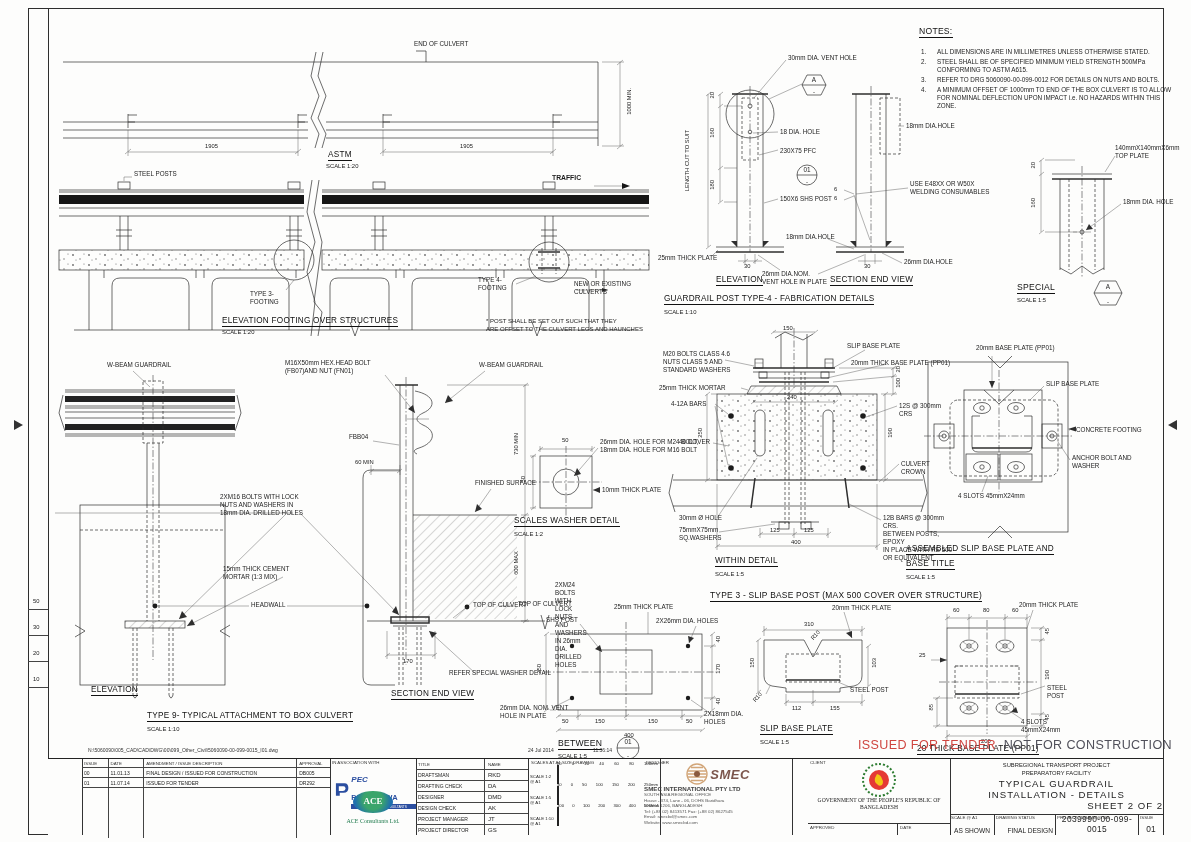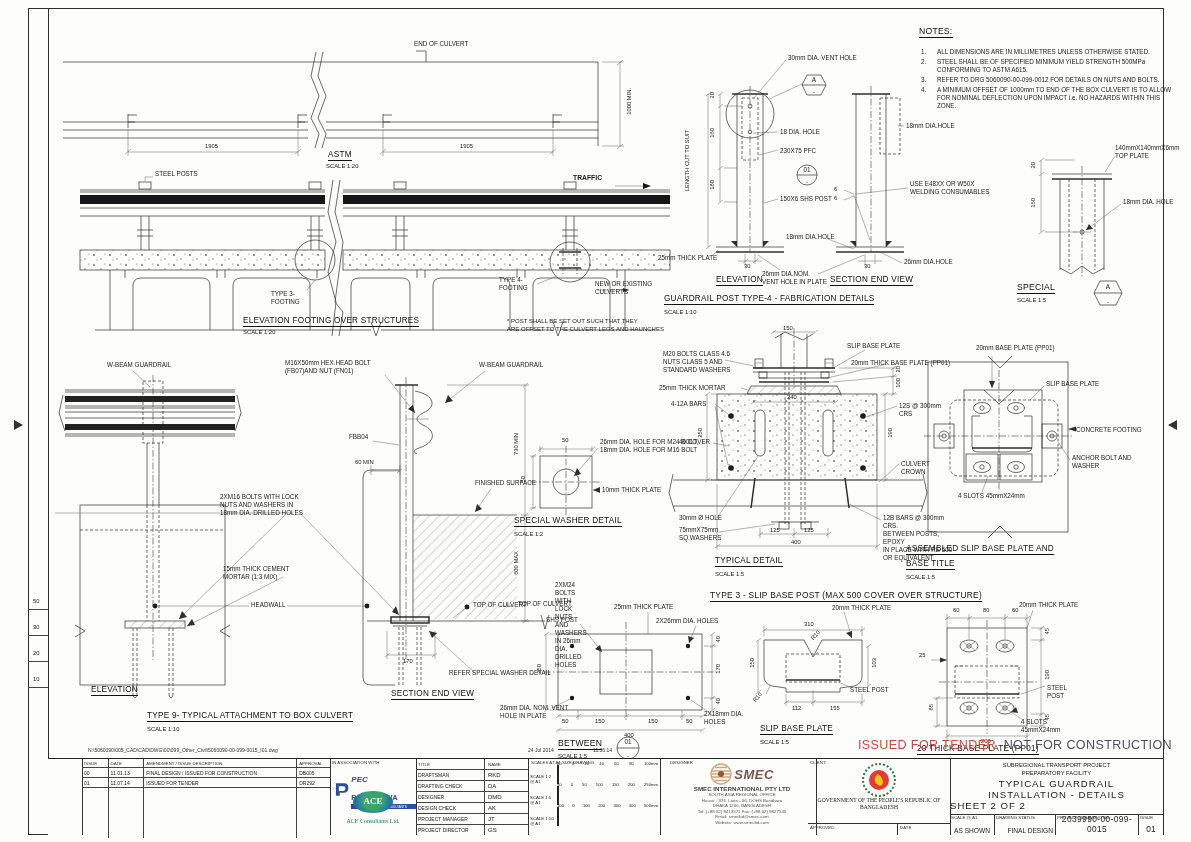--- a/index.html
+++ b/index.html
@@ -93,21 +93,21 @@
     </svg>
     <div class="lbl" style="left:356px;top:6px">END OF CULVERT</div>
     <div class="dim" style="left:147px;top:109px">1905</div>
     <div class="dim" style="left:402px;top:109px">1905</div>
     <div class="dim vt" style="left:568px;top:54px">1000
 MIN.</div>
     <div class="ttl" style="left:270px;top:116px">ASTM</div>
     <div class="scl" style="left:268px;top:129px">SCALE 1:20</div>
   </div>
 
-  <div class="s" style="left:75px;top:172px;width:600px;height:170px">
+  <div class="s" style="left:54px;top:172px;width:600px;height:170px">
     <svg class="lw" width="600" height="170">
       <defs>
         <pattern id="spk" width="16" height="10" patternUnits="userSpaceOnUse">
           <circle cx="3" cy="3" r=".9" style="fill:#6a6a6a;stroke:none"></circle>
           <circle cx="10" cy="7" r=".7" style="fill:#6a6a6a;stroke:none"></circle>
           <circle cx="14" cy="2" r=".6" style="fill:#6a6a6a;stroke:none"></circle>
           <circle cx="6" cy="8" r=".55" style="fill:#6a6a6a;stroke:none"></circle>
         </pattern>
         <pattern id="hat" width="7" height="7" patternUnits="userSpaceOnUse" patternTransform="rotate(45)">
           <line x1="0" y1="0" x2="0" y2="7" style="stroke:#777;stroke-width:.6"></line>
@@ -431,21 +431,21 @@
       <line x1="86" y1="18" x2="62" y2="46" class="thin"></line>
         <path d="M62,46 l7,-2 -4,-6 z" style="fill:#2e2e2e;stroke:none"></path>
       <line x1="86" y1="60" x2="81" y2="60" class="thin"></line>
         <path d="M81,60 l7,-3 v6 z" style="fill:#2e2e2e;stroke:none"></path>
     </svg>
     <div class="dim" style="left:50px;top:7px">50</div>
     <div class="dim vt" style="left:8px;top:46px">50</div>
     <div class="lbl" style="left:88px;top:8px">26mm DIA. HOLE FOR M24 BOLT,
 18mm DIA. HOLE FOR M16 BOLT</div>
     <div class="lbl" style="left:90px;top:56px">10mm THICK PLATE</div>
-    <div class="ttl" style="left:2px;top:86px">SPECIAL WASHER DETAIL</div>
+    <div class="ttl" style="left:2px;top:86px">SCALES WASHER DETAIL</div>
     <div class="scl" style="left:2px;top:101px">SCALE 1:2</div>
   </div>
 
   <div class="s" style="left:655px;top:328px;width:300px;height:268px">
     <svg class="lw" width="300" height="268">
       <line x1="126" y1="6" x2="126" y2="40"></line>
         <line x1="152" y1="6" x2="152" y2="40"></line>
       <line x1="139" y1="0" x2="139" y2="60" class="ddot"></line>
       <polyline points="120,10 130,4 148,12 158,6"></polyline>
       <line x1="118" y1="4" x2="160" y2="4" class="thin"></line>
@@ -531,21 +531,21 @@
 IN PLACE WITH RE 500
 OR EQUIVALENT</div>
     <div class="dim vt" style="left:240px;top:38px">20</div>
     <div class="dim vt" style="left:240px;top:50px">100</div>
     <div class="dim" style="left:132px;top:66px">240</div>
     <div class="dim vt" style="left:42px;top:100px">250</div>
     <div class="dim vt" style="left:232px;top:100px">190</div>
     <div class="dim" style="left:115px;top:199px">125</div>
     <div class="dim" style="left:149px;top:199px">125</div>
     <div class="dim" style="left:136px;top:211px">400</div>
-    <div class="ttl" style="left:60px;top:228px">TYPICAL DETAIL</div>
+    <div class="ttl" style="left:60px;top:228px">WITHIN DETAIL</div>
     <div class="scl" style="left:60px;top:243px">SCALE 1:5</div>
   </div>
   <div class="ttl" style="left:710px;top:590px;font-size:8.4px">TYPE 3 - SLIP BASE POST (MAX 500 COVER OVER STRUCTURE)</div>
 
   <div class="s" style="left:900px;top:342px;width:245px;height:252px">
     <svg class="lw" width="245" height="252">
       <rect x="28" y="20" width="140" height="170"></rect>
       <polyline points="88,14 100,26 112,14"></polyline>
         <polyline points="88,196 100,184 112,196"></polyline>
       <rect x="64" y="48" width="78" height="92"></rect>
@@ -886,21 +886,21 @@
                 <span>100</span>
                 <span>200</span>
                 <span>300</span>
                 <span>400</span>
                 <span>500mm</span>
           </span><span class="bar"></span></span>
         </div>
       </div>
     </div>
 
-    <div class="cell" style="left:620px;width:148px;text-align:center">
+    <div class="cell" style="left:596px;width:148px;text-align:left">
       <div class="tiny" style="position:absolute;left:2px;top:1px">DESIGNER</div>
       <div style="margin-top:4px;display:flex;justify-content:center;align-items:center">
         <svg width="22" height="22" viewBox="0 0 22 22">
             <circle cx="11" cy="11" r="10" fill="none" stroke="#d2a679" stroke-width="1.4"></circle>
             <path d="M2,8 H20 M1.5,11 H20.5 M2,14 H20 M5,4.5 H17 M5,17.5 H17" stroke="#d2a679" stroke-width="1.4" fill="none"></path>
             <circle cx="11" cy="11" r="3" fill="#8a5a3f"></circle>
           </svg>
         <span style="font-size:13px;font-weight:bold;font-style:italic;color:#7c564c;letter-spacing:.5px;margin-left:2px">SMEC</span>
       </div>
       <div style="font-size:6.2px;font-weight:bold;color:#444">SMEC INTERNATIONAL PTY LTD</div>
@@ -928,21 +928,21 @@
         <span class="tiny" style="flex:1;padding:1px 2px;border-right:1px solid #333">APPROVED</span>
         <span class="tiny" style="width:48px;padding:1px 2px">DATE</span>
       </div>
     </div>
 
     <div class="cell" style="left:902px;width:213px;border-right:none">
       <div style="text-align:center;font-size:5.8px;line-height:1.3;margin-top:3px;white-space:pre-line">SUBREGIONAL TRANSPORT PROJECT
 PREPARATORY FACILITY</div>
       <div style="text-align:center;font-size:9.6px;letter-spacing:1px;margin-top:1px">TYPICAL GUARDRAIL</div>
       <div style="text-align:center;font-size:9.6px;letter-spacing:1px">INSTALLATION - DETAILS</div>
-      <div style="text-align:left;font-size:9.6px;letter-spacing:1px">SHEET 2 OF 2</div>
+      <div style="text-align:right;font-size:9.6px;letter-spacing:1px">SHEET 2 OF 2</div>
       <div style="position:absolute;left:0;right:0;bottom:0;height:20px;border-top:1px solid #333;display:flex">
         <div style="width:44px;border-right:1px solid #333;position:relative">
           <span class="tiny" style="position:absolute;left:1px;top:0">SCALE  @ A1</span>
           <span style="position:absolute;left:0;right:0;bottom:1px;text-align:center;font-size:6.6px">AS SHOWN</span>
         </div>
         <div style="width:60px;border-right:1px solid #333;position:relative">
           <span class="tiny" style="position:absolute;left:1px;top:0">DRAWING STATUS</span>
           <span style="position:absolute;right:2px;bottom:1px;font-size:6.6px">FINAL DESIGN</span>
         </div>
         <div style="flex:1;border-right:1px solid #333;position:relative">

